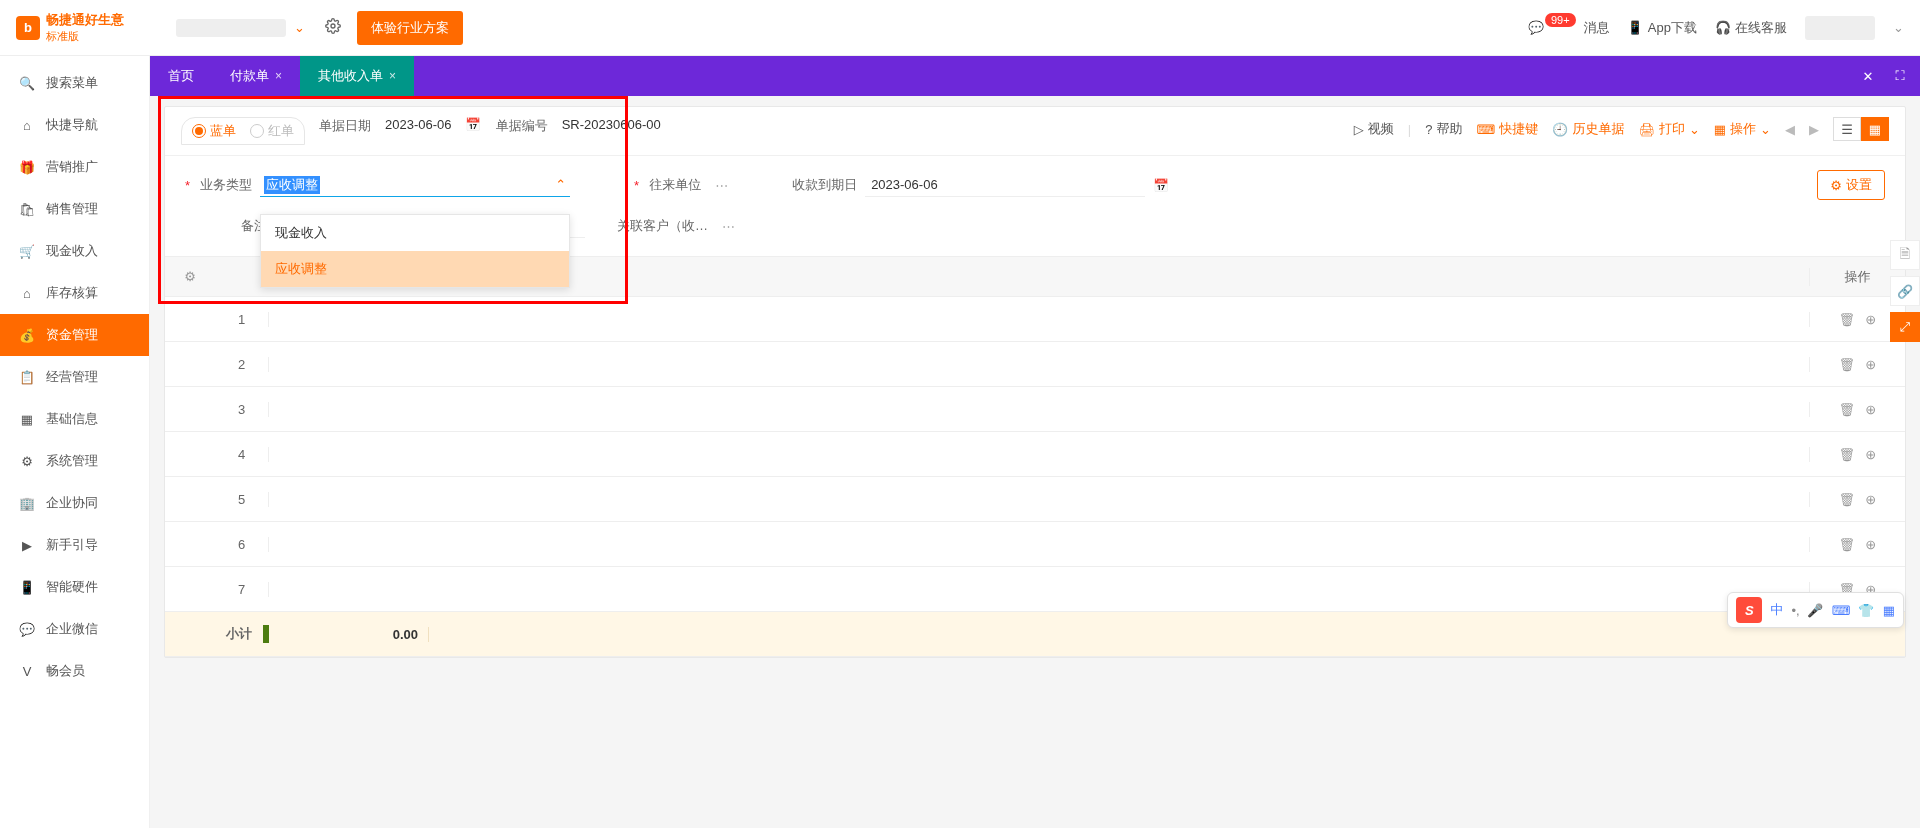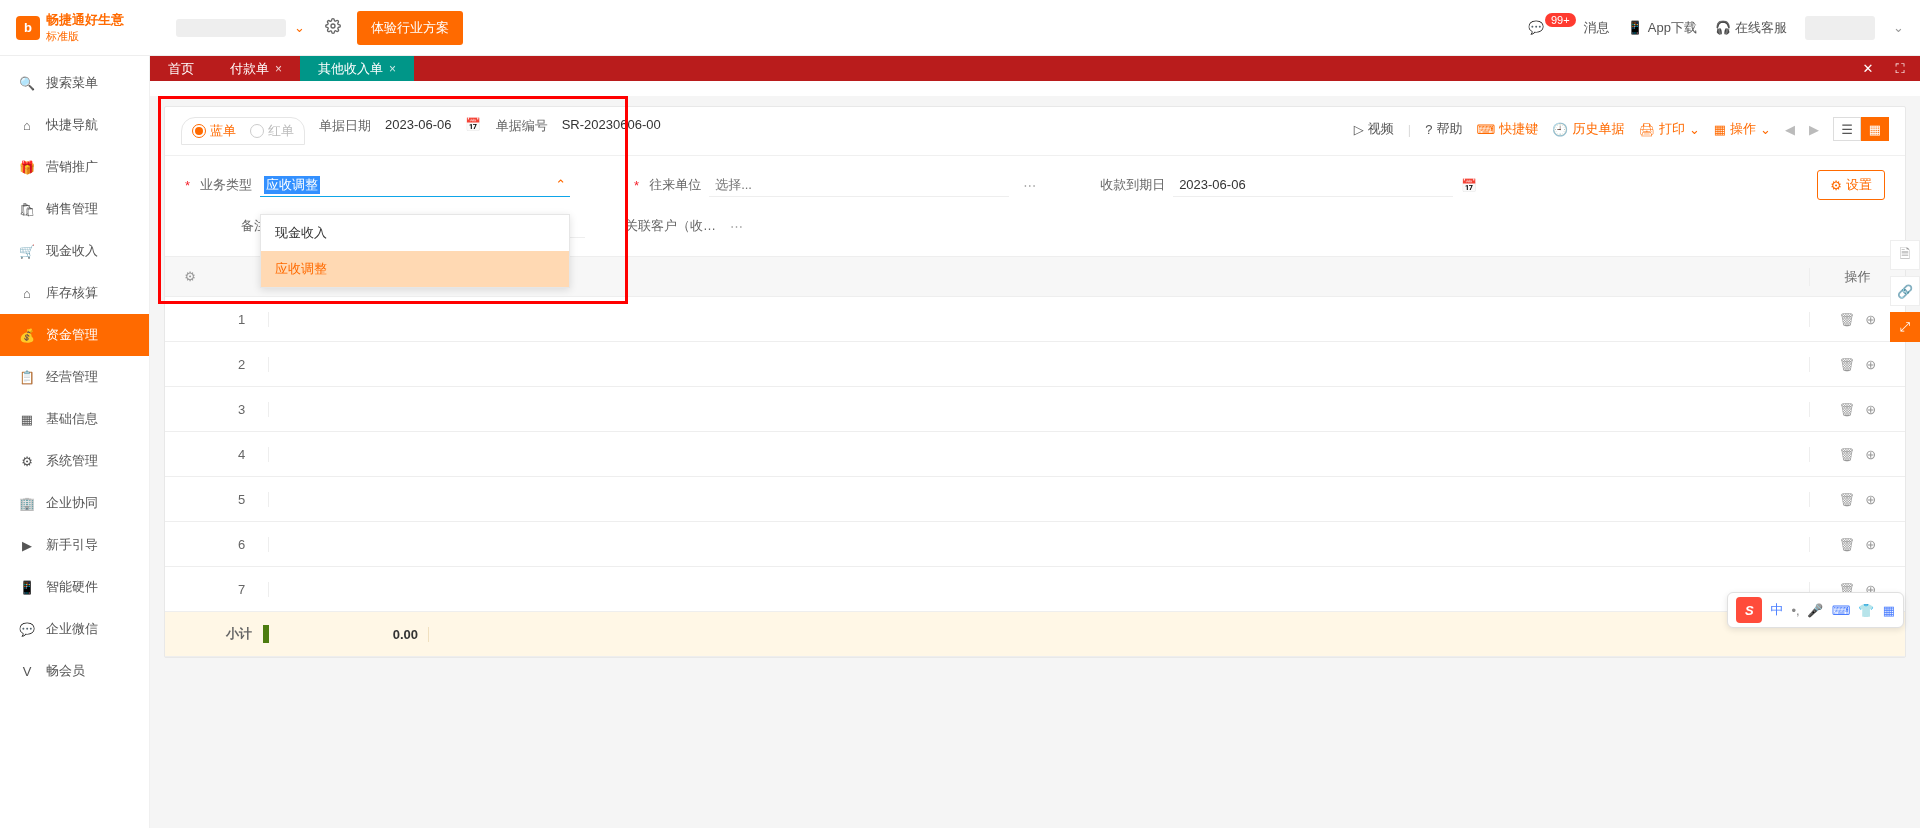--- a/index.html
+++ b/index.html
@@ -21,21 +21,21 @@
 .badge-99 { background: #ff3b30; color: #fff; border-radius: 10px; padding: 1px 6px; font-size: 11px; position: relative; top: -8px; left: -4px; }
 .avatar-blur { width: 70px; height: 24px; background: #eee; border-radius: 3px; }
 
 
 .sidebar { position: absolute; top: 56px; left: 0; width: 150px; bottom: 0; background: #fff; border-right: 1px solid #f0f0f0; padding-top: 6px; }
 .side-item { display: flex; align-items: center; gap: 10px; padding: 12px 18px; color: #555; cursor: pointer; }
 .side-item.active { background: #ff6a00; color: #fff; }
 .side-icon { width: 18px; display: inline-flex; justify-content: center; }
 
 
-.tabs-bar { position: absolute; top: 56px; left: 150px; right: 0; height: 25px; background: #b91c1c; display: flex; align-items: center; color: #fff; }
+.tabs-bar { position: absolute; top: 56px; left: 150px; right: 0; height: 40px; background: #6d28d9; display: flex; align-items: center; color: #fff; }
 .tab { padding: 0 18px; height: 100%; display: flex; align-items: center; gap: 6px; cursor: pointer; }
 .tab.active { background: #009688; }
 .tab-close { font-size: 12px; opacity: .8; }
 .tabs-right { margin-left: auto; display: flex; align-items: center; gap: 8px; padding-right: 8px; }
 .tab-x { width: 24px; height: 24px; display: flex; align-items: center; justify-content: center; cursor: pointer; }
 
 
 .content { position: absolute; top: 96px; left: 150px; right: 0; bottom: 0; background: #f5f5f5; padding: 10px 14px; }
 .panel { background: #fff; border: 1px solid #e8e8e8; border-radius: 2px; }
 
@@ -299,42 +299,41 @@
           <div class="dropdown-pop" id="ddPop">
               <div class="dd-opt">现金收入</div>
               <div class="dd-opt active">应收调整</div>
             </div>
         </div>
       </div>
 
       <div class="fld" style="margin-left:40px">
         <span class="req">*</span>
         <span class="fld-label">往来单位</span>
-        <input class="fld-input" style="min-width: 300px;" placeholder="选择...">
         <span class="more-icn">⋯</span>
       </div>
 
       <div class="fld" style="margin-left:40px">
         <span class="fld-label">收款到期日</span>
         <input class="fld-input" style="min-width: 280px;" value="2023-06-06">
         <span class="cal-icon">📅</span>
       </div>
 
       <button class="settings-btn">
         <span>⚙</span>
         <span>设置</span>
       </button>
     </div>
 
     <div class="fields-row2">
       <div class="fld" style="margin-left:56px">
         <span class="fld-label">备注</span>
         <input class="fld-input" style="min-width: 310px;">
       </div>
-      <div class="fld" style="margin-left:16px">
+      <div class="fld" style="margin-left:8px">
         <span class="fld-label">关联客户（收…</span>
         <span class="more-icn">⋯</span>
       </div>
     </div>
 
     <div class="tbl">
       <div class="tbl-head">
         <div class="th-gear">⚙</div>
         <div class="th-num"></div>
         <div class="th-col1">

